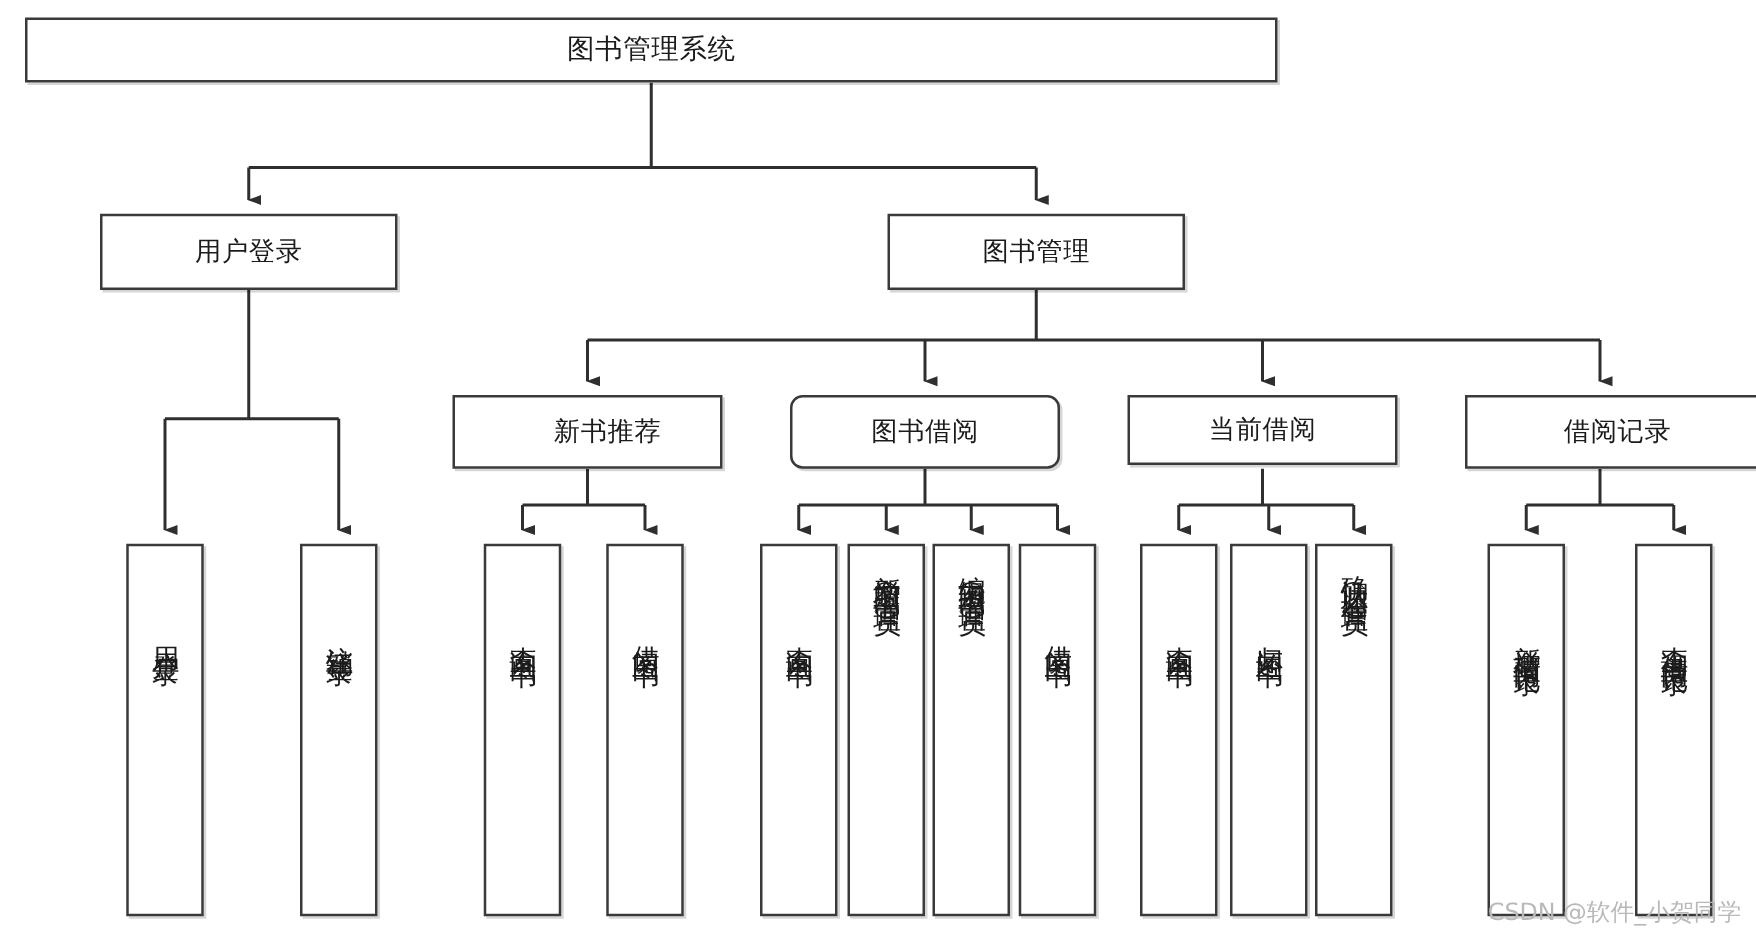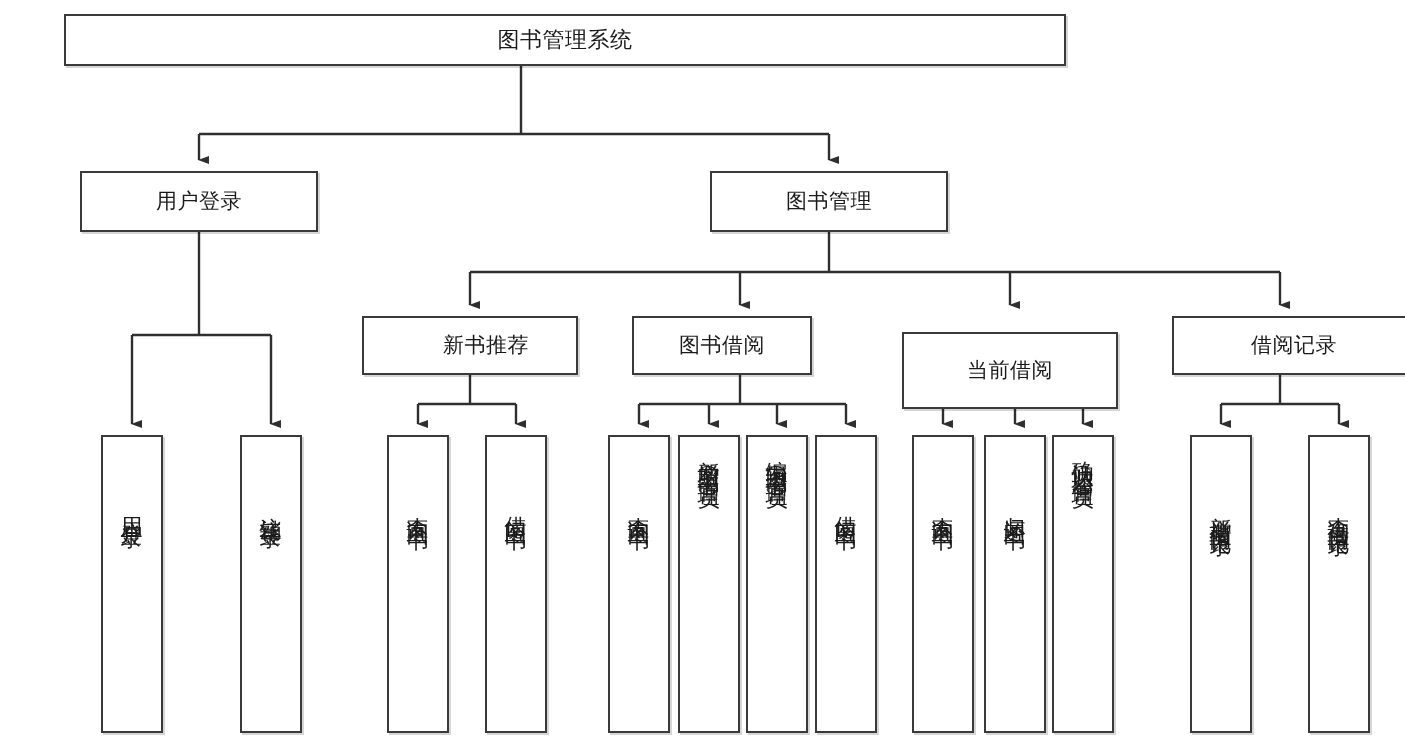--- a/index.html
+++ b/index.html
@@ -119,36 +119,36 @@
         <path d="M1015,404 L1015,424" marker-end="url(#arrowhead)"></path>
         <path d="M1083,404 L1083,424" marker-end="url(#arrowhead)"></path>
         <path d="M1280,375 L1280,404"></path>
         <path d="M1221,404 L1339,404"></path>
         <path d="M1221,404 L1221,424" marker-end="url(#arrowhead)"></path>
         <path d="M1339,404 L1339,424" marker-end="url(#arrowhead)"></path>
       </g>
   </svg>
 
   <div id="node-layer">
-      <div class="node root" style="left: 20px; top: 14px; width: 1002px; height: 52px; margin-left: 44px;">
+      <div class="node root" style="left: 20px; top: 14px; width: 1002px; height: 52px;">
         <span class="lbl">图书管理系统</span>
       </div>
       <div class="node" style="left: 80px; top: 171px; width: 238px; height: 61px;">
         <span class="lbl">用户登录</span>
       </div>
       <div class="node" style="left: 710px; top: 171px; width: 238px; height: 61px;">
         <span class="lbl">图书管理</span>
       </div>
       <div class="node" style="left: 362px; top: 316px; width: 216px; height: 59px; padding-left: 32px;">
         <span class="lbl">新书推荐</span>
       </div>
-      <div class="node" style="left: 632px; top: 316px; width: 180px; height: 59px;">
+      <div class="node" style="left: 632px; top: 316px; width: 216px; height: 59px; border-radius: 10px;">
         <span class="lbl">图书借阅</span>
       </div>
-      <div class="node" style="left: 902px; top: 332px; width: 216px; height: 77px;">
+      <div class="node" style="left: 902px; top: 316px; width: 216px; height: 56px;">
         <span class="lbl">当前借阅</span>
       </div>
       <div class="node" style="left: 1172px; top: 316px; width: 244px; height: 59px;">
         <span class="lbl">借阅记录</span>
       </div>
       <div class="node leaf mid" style="left: 101px; top: 435px; width: 62px; height: 298px;">
         <span class="lbl">用户登录</span>
       </div>
       <div class="node leaf mid" style="left: 240px; top: 435px; width: 62px; height: 298px;">
         <span class="lbl">注销登录</span>
@@ -181,13 +181,14 @@
         <span class="lbl">确认归还（管理员）</span>
       </div>
       <div class="node leaf mid" style="left: 1190px; top: 435px; width: 62px; height: 298px;">
         <span class="lbl">新增借阅记录</span>
       </div>
       <div class="node leaf mid" style="left: 1308px; top: 435px; width: 62px; height: 298px;">
         <span class="lbl">查询借阅记录</span>
       </div>
     </div>
 
+  <div class="watermark">CSDN @软件_小贺同学</div>
 </div>
 
 </body></html>

